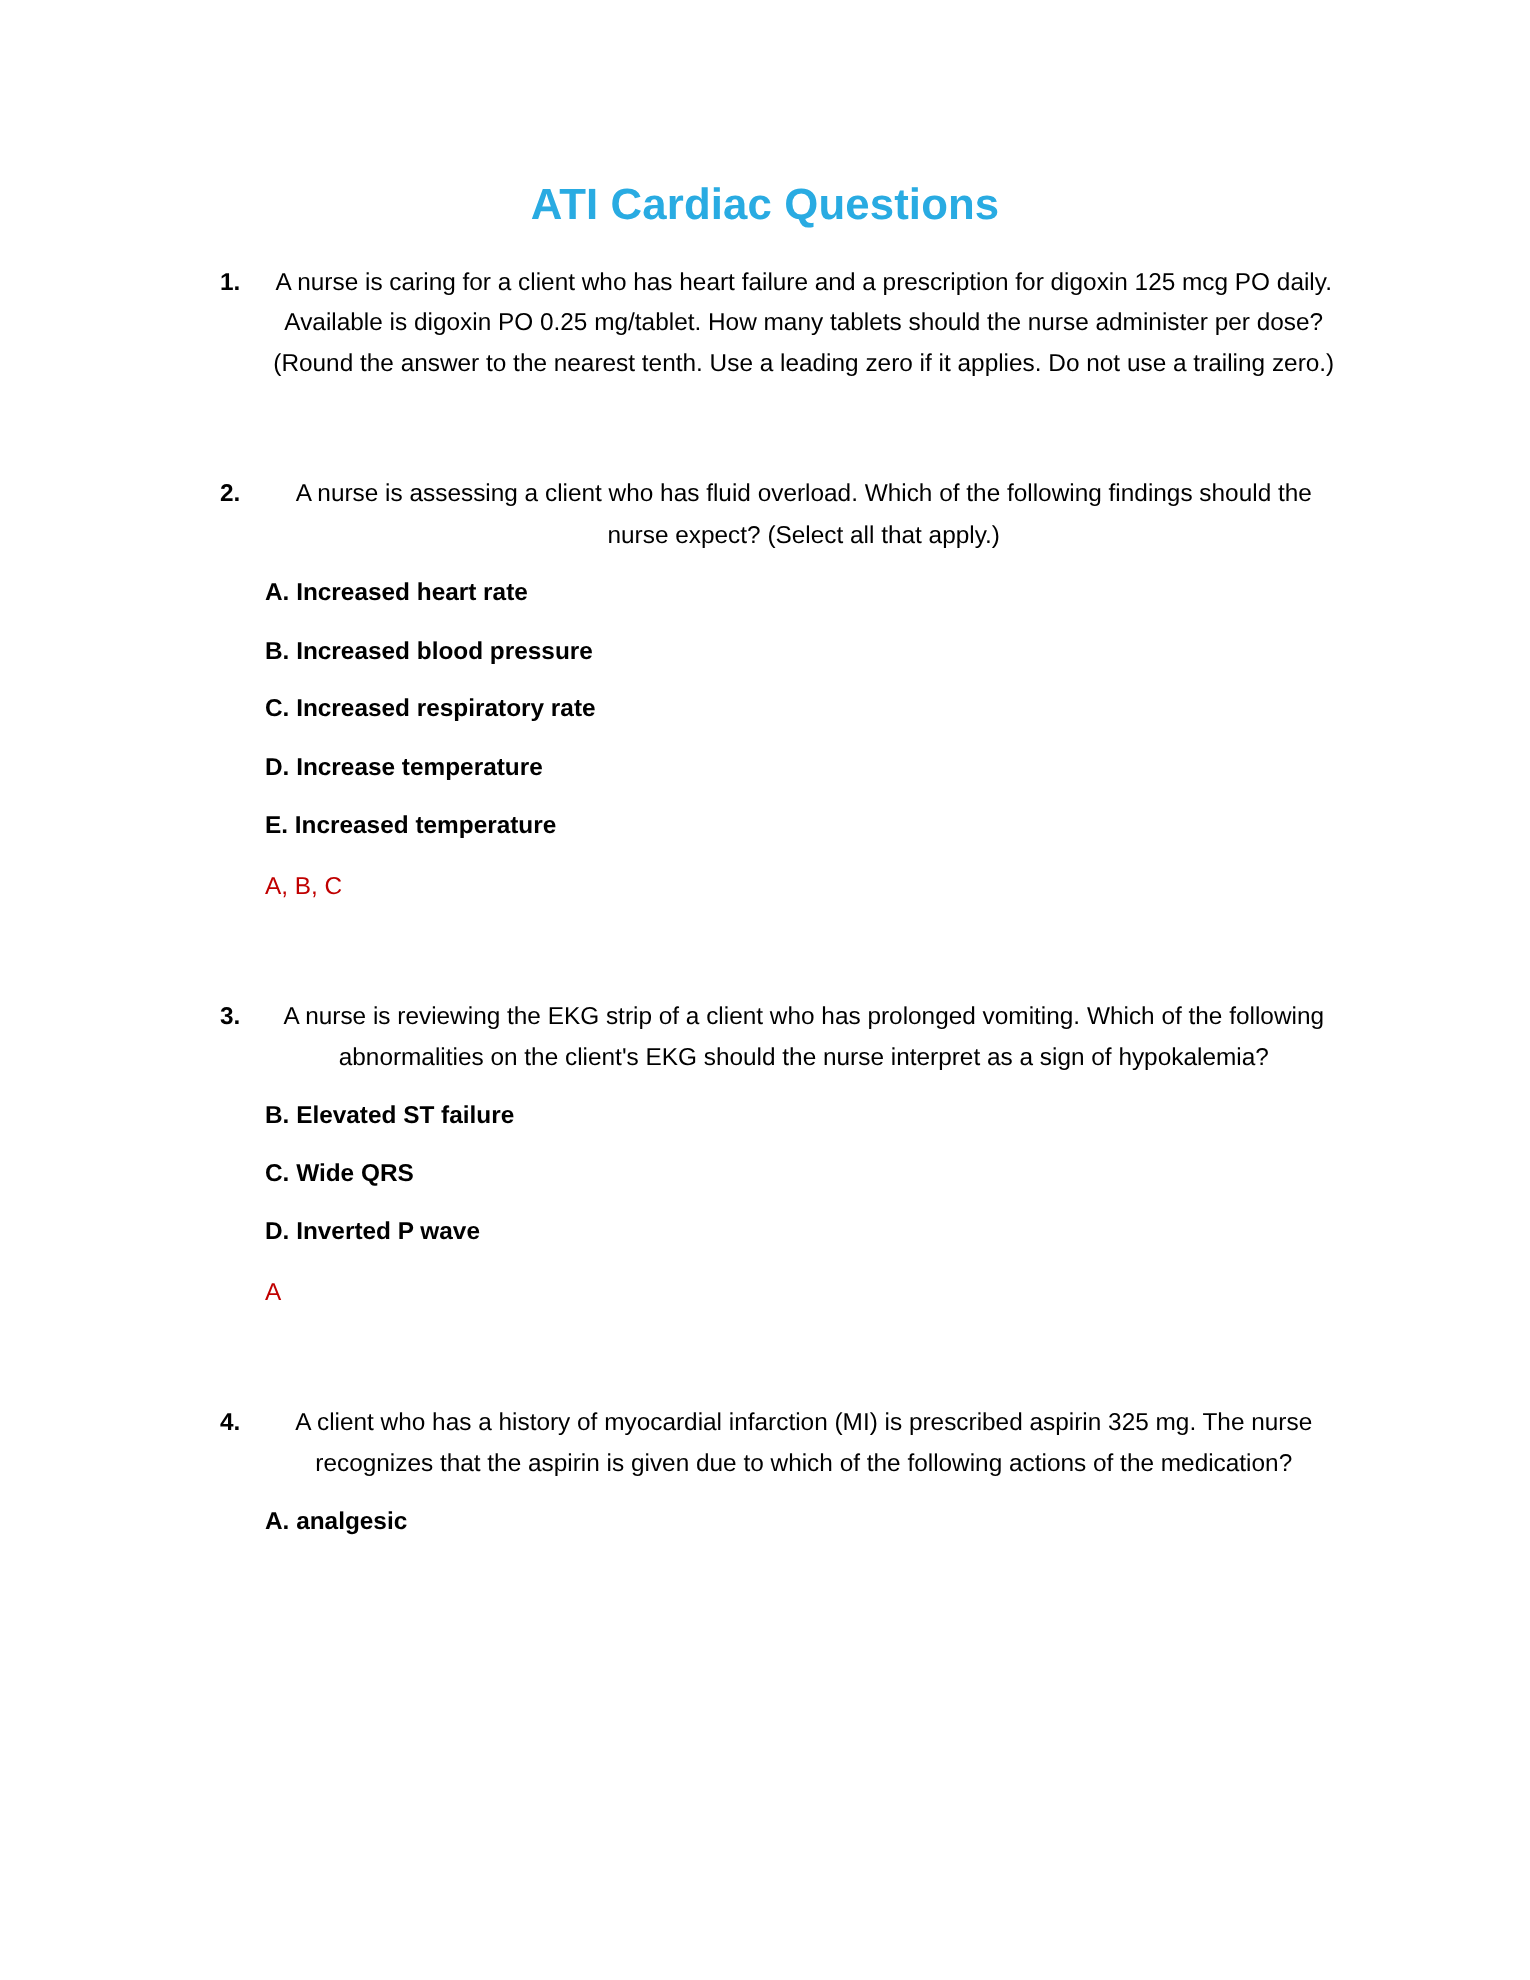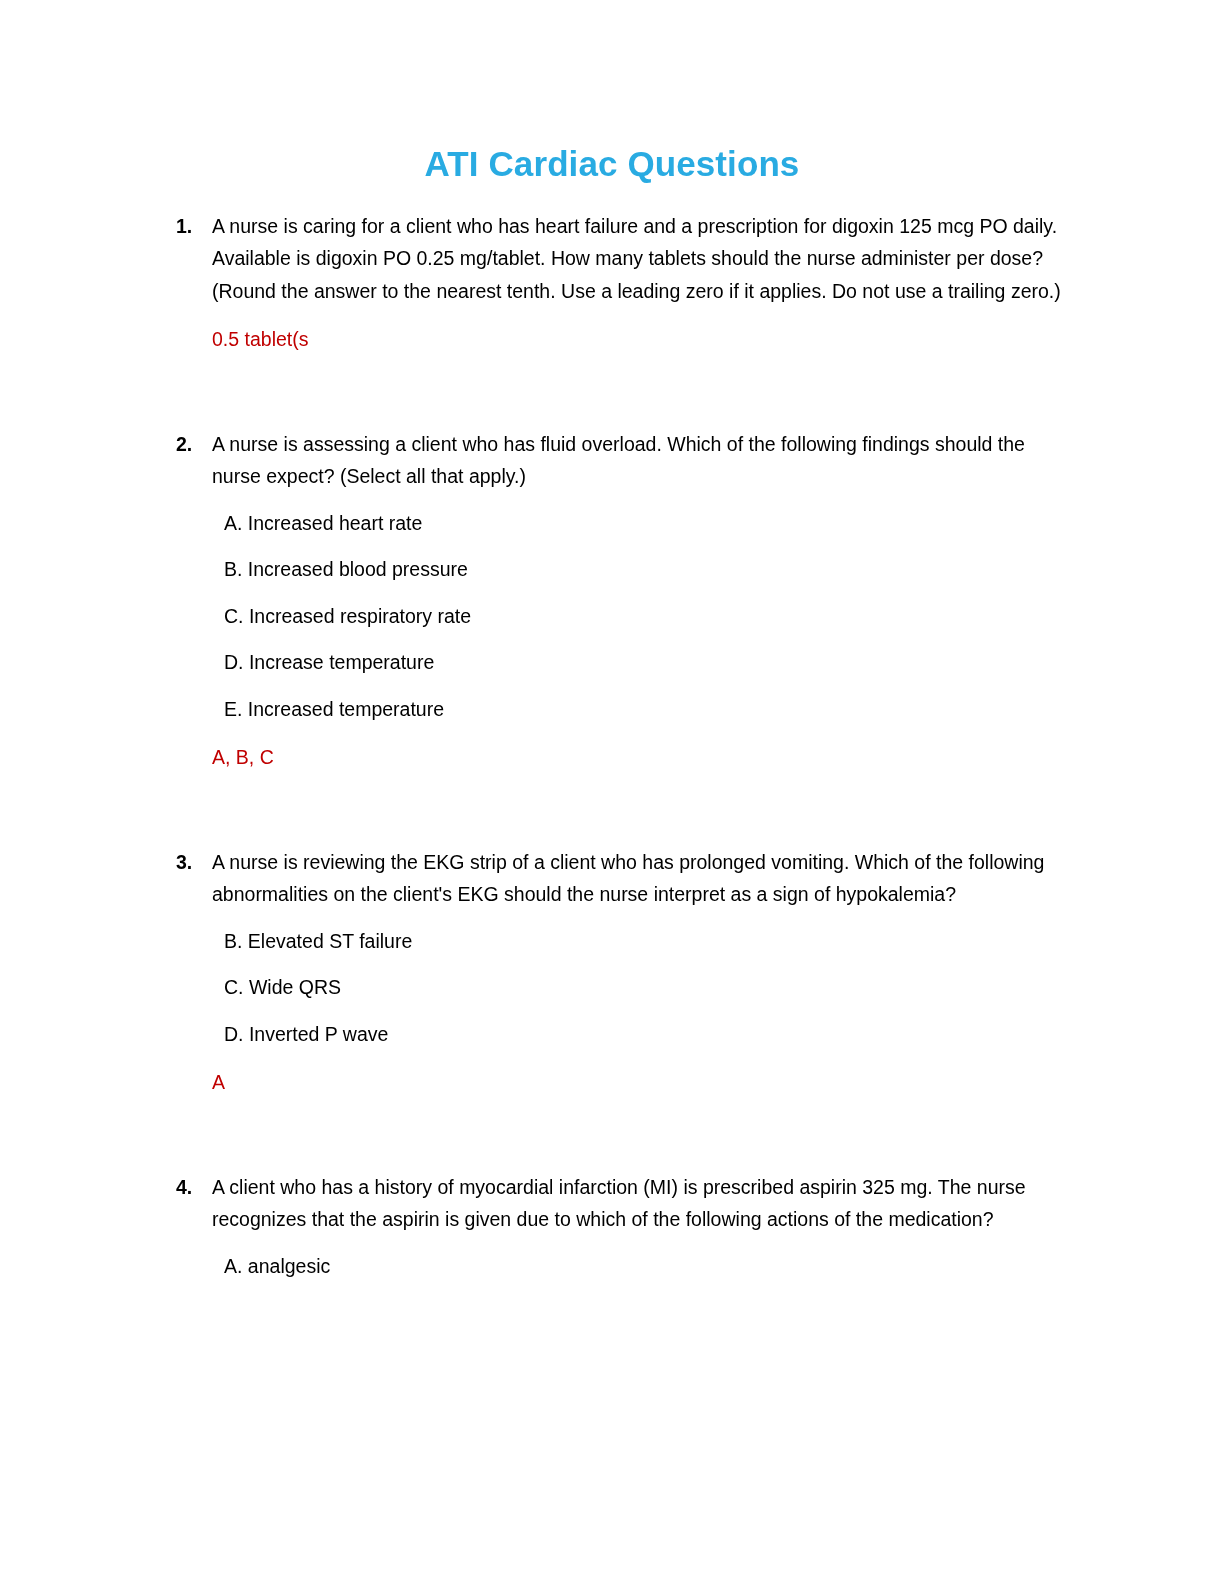--- a/index.html
+++ b/index.html
@@ -51,26 +51,27 @@
     left: 176px;
     top: 0;
     font-size: 19.5px;
     font-weight: bold;
     line-height: 32.5px;
   }
   .q-stem {
     font-size: 19.5px;
     line-height: 32.5px;
     margin: 0;
-    text-align: left;
+    text-align: center;
   }
   .choices {
-    margin: 12px;
+    margin: 0;
     padding: 0;
     list-style: none;
+    font-weight: bold;
   }
   .choice {
     font-size: 19.5px;
     line-height: 32.5px;
     margin-top: 14px;
   }
   .answer {
     font-size: 19.5px;
     line-height: 32.5px;
     color: #c00000;
@@ -85,21 +86,20 @@
 
 <div class="page">
 
   <h1 class="doc-title">ATI Cardiac Questions</h1>
 
   <ol class="questions">
 
     <li class="question-block q-first">
       <span class="q-number">1.</span>
       <p class="q-stem">A nurse is caring for a client who has heart failure and a prescription for digoxin 125 mcg PO daily. Available is digoxin PO 0.25 mg/tablet. How many tablets should the nurse administer per dose? (Round the answer to the nearest tenth. Use a leading zero if it applies. Do not use a trailing zero.)</p>
-      <div class="answer">0.5 tablet(s</div>
     </li>
 
     <div class="q-gap"></div>
 
     <li class="question-block">
       <span class="q-number">2.</span>
       <p class="q-stem">A nurse is assessing a client who has fluid overload. Which of the following findings should the nurse expect? (Select all that apply.)</p>
       <ul class="choices">
         <li class="choice">A. Increased heart rate</li>
         <li class="choice">B. Increased blood pressure</li>

